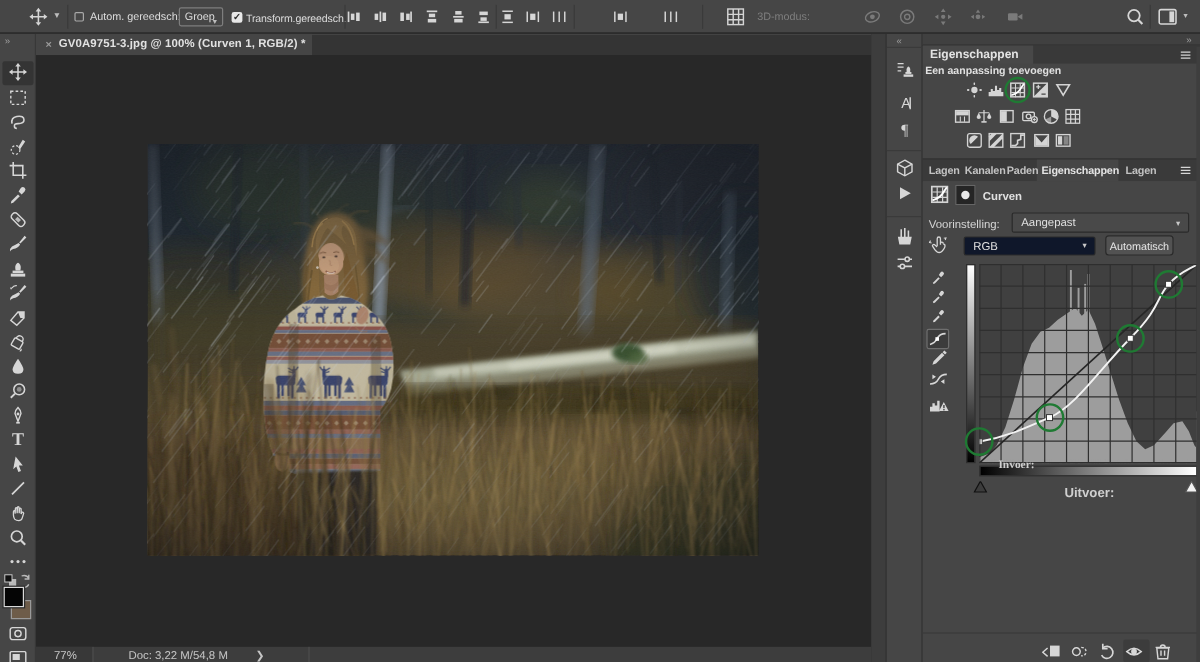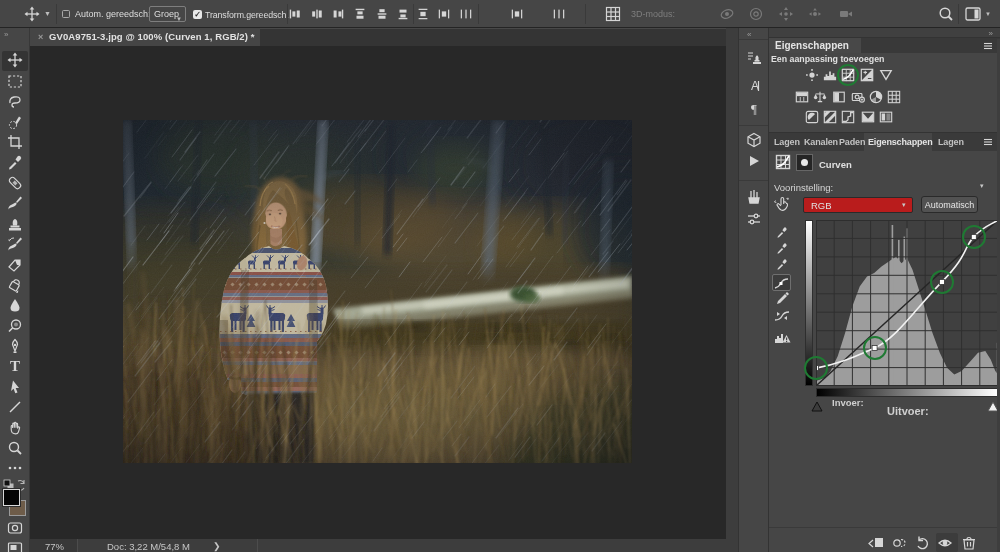--- a/index.html
+++ b/index.html
@@ -2351,23 +2351,24 @@
           <line x1="10.5" y1="2" x2="10.5" y2="15" stroke="#d4d4d4" stroke-width="1"></line>
           <line x1="2" y1="6" x2="15" y2="6" stroke="#d4d4d4" stroke-width="1"></line>
           <line x1="2" y1="10.5" x2="15" y2="10.5" stroke="#d4d4d4" stroke-width="1"></line>
           <path d="M2,13 Q8,11 10,8 Q12,5 14,2" stroke="#fff" stroke-width="1.6" fill="none"></path>
         </g>
       </svg></div>
     <div style="position:absolute;left:27px;top:126px;width:17px;height:17px;background:#252525;border:1px solid #666;"></div>
     <div style="position:absolute;left:32px;top:131px;width:7px;height:7px;background:#e8e8e8;border-radius:50%;"></div>
     <div style="position:absolute;left:50px;top:131px;color:#e0e0e0;font-size:9.5px;font-weight:bold;">Curven</div>
     <div style="position:absolute;left:5px;top:154px;color:#d6d6d6;font-size:9.5px;">Voorinstelling:</div>
+    <div style="position:absolute;left:74px;top:149px;width:148px;height:17px;background:#494949;border:1px solid #2a2a2a;border-radius:2px;color:#e0e0e0;font-size:9.5px;line-height:16px;padding-left:7px;">Aangepast</div>
     <div style="position:absolute;left:211px;top:154px;color:#c8c8c8;font-size:7px;">▾</div>
     <div style="position:absolute;left:5px;top:168px;width:17px;height:17px;"></div>
-    <div style="position:absolute;left:34px;top:169px;width:110px;height:16px;background:#b91c1c;border:1px solid #2a2a2a;border-radius:2px;color:#e0e0e0;font-size:9.5px;line-height:15px;padding-left:7px;">RGB</div>
+    <div style="position:absolute;left:34px;top:169px;width:110px;height:16px;background:#0f172a;border:1px solid #2a2a2a;border-radius:2px;color:#e0e0e0;font-size:9.5px;line-height:15px;padding-left:7px;">RGB</div>
     <div style="position:absolute;left:133px;top:173px;color:#c8c8c8;font-size:7px;">▾</div>
     <div style="position:absolute;left:152px;top:168px;width:57px;height:17px;background:#525252;border:1px solid #2a2a2a;border-radius:3px;color:#e6e6e6;font-size:9px;line-height:16px;text-align:center;">Automatisch</div>
     <div style="position:absolute;left:5px;top:168px;"><svg width="17" height="17" viewBox="0 0 17 17" style="">
         <g fill="none" stroke="#d6d6d6" stroke-width="1.1">
           <path d="M7,3 L7,9 M7,3 q0,-1.5 1.4,-1.5 q1.3,0 1.3,1.5 L9.7,8"></path>
           <path d="M9.7,6.5 q0.4,-1 1.4,-0.7 q1.1,0.3 0.9,1.4 M11.9,7.5 q1.2,-0.3 1.5,0.7 q0.3,1 -0.2,2 q-1,2.2 -2.4,3.3 q-1.8,1.4 -3.6,0.6 q-1.2,-0.6 -2.2,-2 L3.4,9.6 q-0.8,-1 0.1,-1.7 q0.8,-0.6 1.6,0.2 L7,9.8"></path>
           <path d="M1.5,4.5 l-1,1.5 1.8,0.5 M12.5,2.5 l1.8,-0.3 -0.6,1.8" stroke-width="0.9"></path>
         </g>
       </svg></div>
     <div style="position:absolute;left:7px;top:196px;"><svg width="12" height="12" viewBox="0 0 16 16">
@@ -2514,21 +2515,21 @@
     <div style="position:absolute;left:94px;top:308px;width:24px;height:24px;border:2.5px solid #1f7a33;border-radius:50%;"></div>
     <div style="position:absolute;left:161px;top:242px;width:24px;height:24px;border:2.5px solid #1f7a33;border-radius:50%;"></div>
     <div style="position:absolute;left:193px;top:197px;width:24px;height:24px;border:2.5px solid #1f7a33;border-radius:50%;"></div>
     <div style="position:absolute;left:47px;top:360px;width:182px;height:9px;background:linear-gradient(to right,#000,#fff);border:1px solid #2e2e2e;"></div>
     <div style="position:absolute;left:42px;top:370px;"><svg width="12" height="10" viewBox="0 0 12 10" style="">
         <path d="M6,0 L11,9 L1,9 Z" fill="#3c3c3c" stroke="#111" stroke-width="1"></path>
       </svg></div>
     <div style="position:absolute;left:218px;top:370px;"><svg width="12" height="10" viewBox="0 0 12 10" style="">
         <path d="M6,0 L11,9 L1,9 Z" fill="#f2f2f2" stroke="#555" stroke-width="1"></path>
       </svg></div>
-    <div style="position:absolute;left:63px;top:369px;color:#cfcfcf;font-size:9.5px;font-weight:bold;">Invoer:</div>
+    <div style="position:absolute;left:63px;top:355px;color:#cfcfcf;font-size:9.5px;font-weight:bold;font-family:Liberation Serif, serif;">Invoer:</div>
     <div style="position:absolute;left:118px;top:377px;color:#cfcfcf;font-size:11px;font-weight:bold;">Uitvoer:</div>
     <div style="position:absolute;left:0;top:499px;width:232px;height:1px;background:#3a3a3a;"></div>
     <div style="position:absolute;left:167px;top:505px;width:22px;height:19px;background:#3c3c3c;border-radius:2px;"></div>
     <div style="position:absolute;left:99px;top:507px;width:16px;height:16px;"><svg width="16" height="16" viewBox="0 0 16 16" style="">
         <g fill="none" stroke="#d6d6d6" stroke-width="1.2">
           <rect x="7" y="3" width="8" height="9" fill="#d6d6d6" stroke="none"></rect>
           <path d="M5,5 l-4,3.5 4,3.5"></path>
         </g>
       </svg></div>
     <div style="position:absolute;left:123px;top:507px;width:16px;height:16px;"><svg width="16" height="16" viewBox="0 0 16 16" style="">

